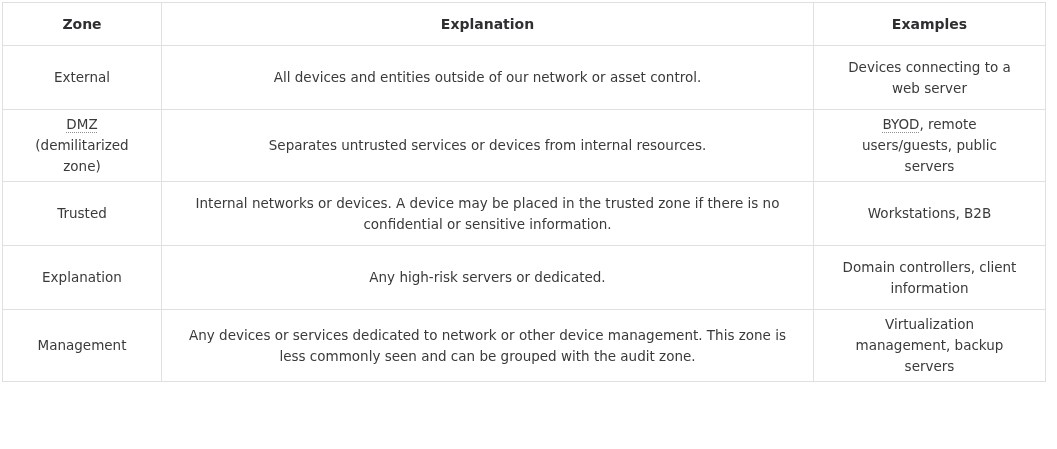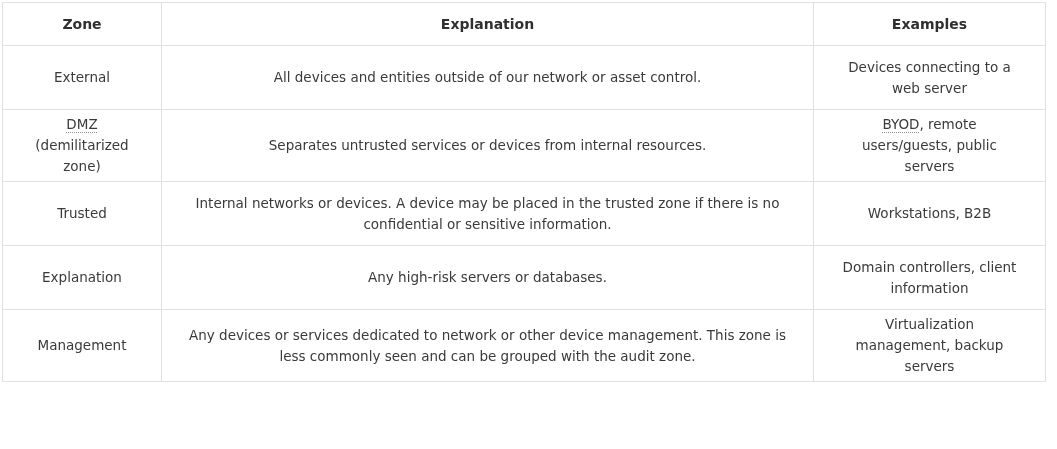--- a/index.html
+++ b/index.html
@@ -86,21 +86,21 @@
           <td class="col-explanation"><span>Separates untrusted services or devices from internal resources.</span></td>
           <td class="col-examples"><span class="spellcheck">BYOD</span><span>, remote users/guests, public servers</span></td>
         </tr>
         <tr>
           <td class="col-zone"><span>Trusted</span></td>
           <td class="col-explanation"><span>Internal networks or devices. A device may be placed in the trusted zone if there is no confidential or sensitive information.</span></td>
           <td class="col-examples"><span>Workstations, B2B</span></td>
         </tr>
         <tr>
           <td class="col-zone"><span>Explanation</span></td>
-          <td class="col-explanation"><span>Any high-risk servers or databases.</span></td>
+          <td class="col-explanation"><span>Any high-risk servers or dedicated.</span></td>
           <td class="col-examples"><span>Domain controllers, client information</span></td>
         </tr>
         <tr>
           <td class="col-zone"><span>Management</span></td>
           <td class="col-explanation"><span>Any devices or services dedicated to network or other device management. This zone is less commonly seen and can be grouped with the audit zone.</span></td>
           <td class="col-examples"><span>Virtualization management, backup servers</span></td>
         </tr>
       </tbody>
   </table>
 </div>

